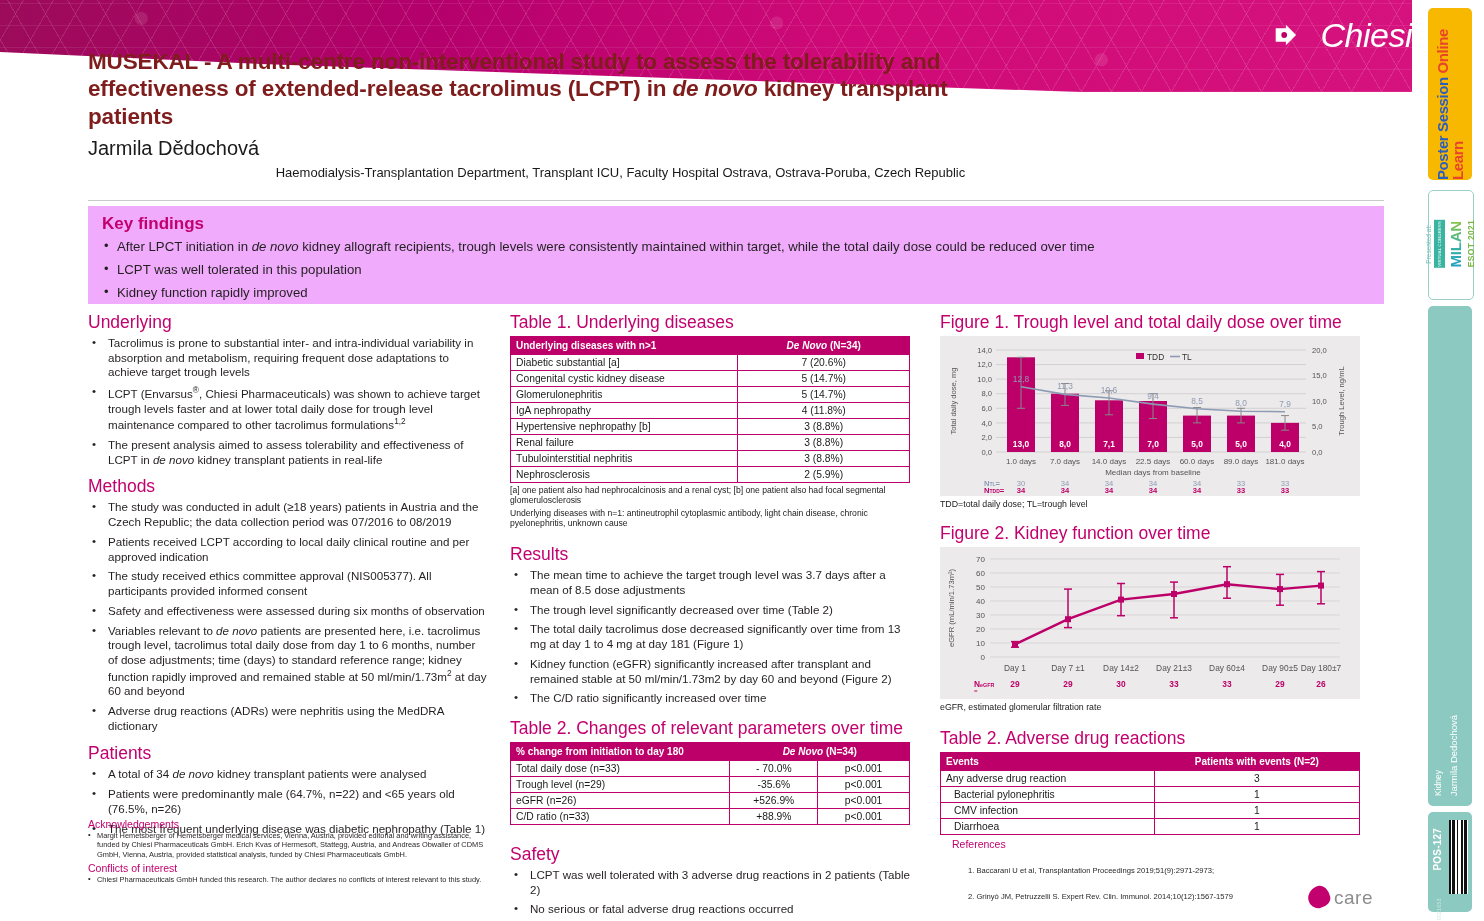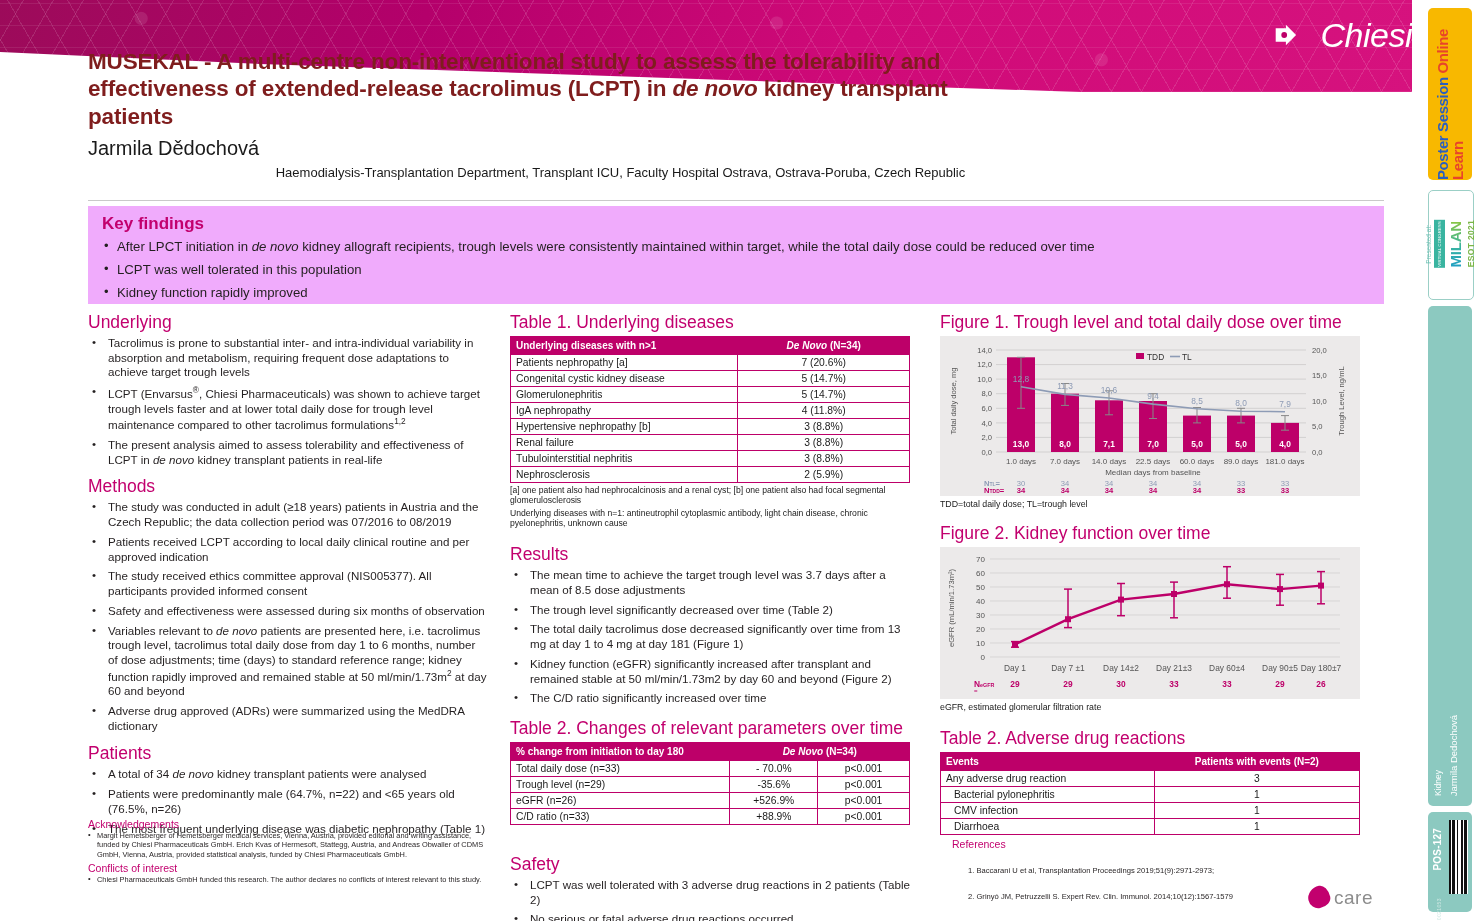--- a/index.html
+++ b/index.html
@@ -190,21 +190,21 @@
       <li><span>The present analysis aimed to assess tolerability and effectiveness of LCPT in </span><i>de novo</i><span> kidney transplant patients in real-life</span></li>
     </ul>
 
     <h2 class="sec">Methods</h2>
     <ul class="bul">
       <li>The study was conducted in adult (≥18 years) patients in Austria and the Czech Republic; the data collection period was 07/2016 to 08/2019</li>
       <li>Patients received LCPT according to local daily clinical routine and per approved indication</li>
       <li>The study received ethics committee approval (NIS005377). All participants provided informed consent</li>
       <li>Safety and effectiveness were assessed during six months of observation</li>
       <li><span>Variables relevant to </span><i>de novo</i><span> patients are presented here, i.e. tacrolimus trough level, tacrolimus total daily dose from day 1 to 6 months, number of dose adjustments; time (days) to standard reference range; kidney function rapidly improved and remained stable at 50 ml/min/1.73m</span><sup>2</sup><span> at day 60 and beyond</span></li>
-      <li>Adverse drug approved (ADRs) were summarized using the MedDRA dictionary</li>
+      <li>Adverse drug reactions (ADRs) were nephritis using the MedDRA dictionary</li>
     </ul>
 
     <h2 class="sec tight">Patients</h2>
     <ul class="bul">
       <li><span>A total of 34 </span><i>de novo</i><span> kidney transplant patients were analysed</span></li>
       <li>Patients were predominantly male (64.7%, n=22) and &lt;65 years old (76.5%, n=26)</li>
       <li>The most frequent underlying disease was diabetic nephropathy (Table 1)</li>
     </ul>
   </div>
 
@@ -213,21 +213,21 @@
     <h2 class="sec">Table 1. Underlying diseases</h2>
     <table class="t">
       <thead>
         <tr>
           <th style="width:57%">Underlying diseases with n&gt;1</th>
           <th class="ctr"><i>De Novo</i><span> (N=34)</span></th>
         </tr>
       </thead>
       <tbody>
         <tr>
-            <td>Patients nephropathy [a]</td>
+            <td>Diabetic substantial [a]</td>
             <td class="ctr">7 (20.6%)</td>
           </tr>
         <tr>
             <td>Congenital cystic kidney disease</td>
             <td class="ctr">5 (14.7%)</td>
           </tr>
         <tr>
             <td>Glomerulonephritis</td>
             <td class="ctr">5 (14.7%)</td>
           </tr>
@@ -290,21 +290,21 @@
             <td class="ctr">p&lt;0.001</td>
           </tr>
         <tr>
             <td>C/D ratio (n=33)</td>
             <td class="ctr">+88.9%</td>
             <td class="ctr">p&lt;0.001</td>
           </tr>
       </tbody>
     </table>
 
-    <h2 class="sec" style="margin-top:29px">Safety</h2>
+    <h2 class="sec" style="margin-top:19px">Safety</h2>
     <ul class="bul">
       <li>LCPT was well tolerated with 3 adverse drug reactions in 2 patients (Table 2)</li>
       <li>No serious or fatal adverse drug reactions occurred</li>
 
     </ul>
   </div>
 
   <div class="col col-right">
 
     <h2 class="sec">Figure 1. Trough level and total daily dose over time</h2>

